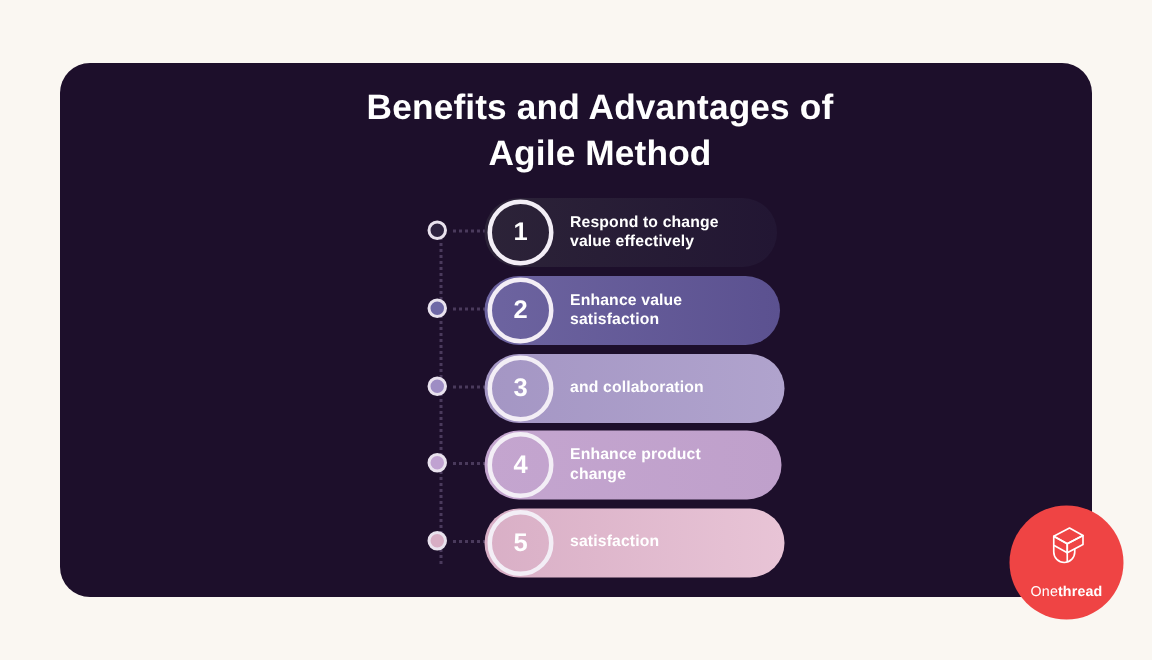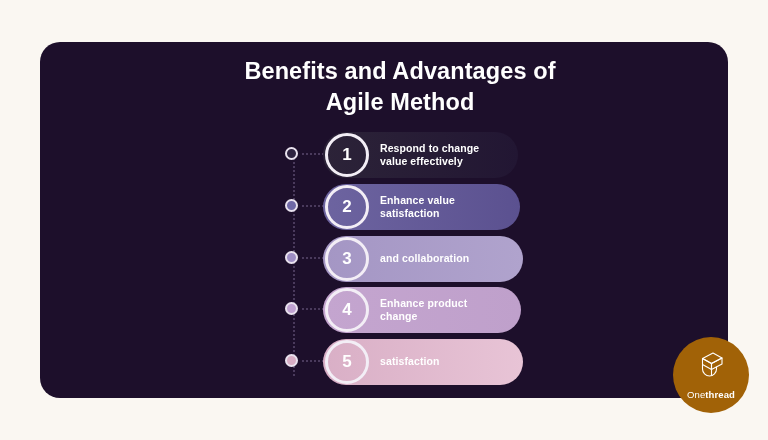--- a/index.html
+++ b/index.html
@@ -232,21 +232,21 @@
         <div class="pill" style="width: 200px; background: linear-gradient(90deg, rgb(217, 175, 198) 0%, rgb(232, 196, 214) 100%);"></div>
         <div class="num-circle">5</div>
         <div class="pill-text">
           <span>satisfaction</span>
         </div>
       </div>
     </div>
 
   </div>
 
-  <div id="logo" style="background: #a16207;">
+  <div id="logo" style="background: #ef4444;">
     <span id="logo-mark">
       <svg width="30" height="32" viewBox="0 0 30 32" fill="none">
         <path d="M6.5 7.5 L17 2 L26 7 L15.5 12.5 Z" stroke="#ffffff" stroke-width="1.1" stroke-linejoin="round"></path>
         <path d="M15.5 12.5 L26 7 L26 13 L15.5 18.5 Z" stroke="#ffffff" stroke-width="1.1" stroke-linejoin="round"></path>
         <path d="M6.5 7.5 L15.5 12.5 L15.5 18.5 L6.5 13.5 Z" stroke="#ffffff" stroke-width="1.1" stroke-linejoin="round"></path>
         <path d="M6.5 13.5 L6.5 18 A7 7 0 0 0 20.5 18 L20.5 15.8" stroke="#ffffff" stroke-width="1.1" stroke-linejoin="round"></path>
         <path d="M15.5 18.5 L15.5 24.6" stroke="#ffffff" stroke-width="1.1"></path>
       </svg>
     </span>
     <span id="logo-text"><span>One</span><b>thread</b></span>

